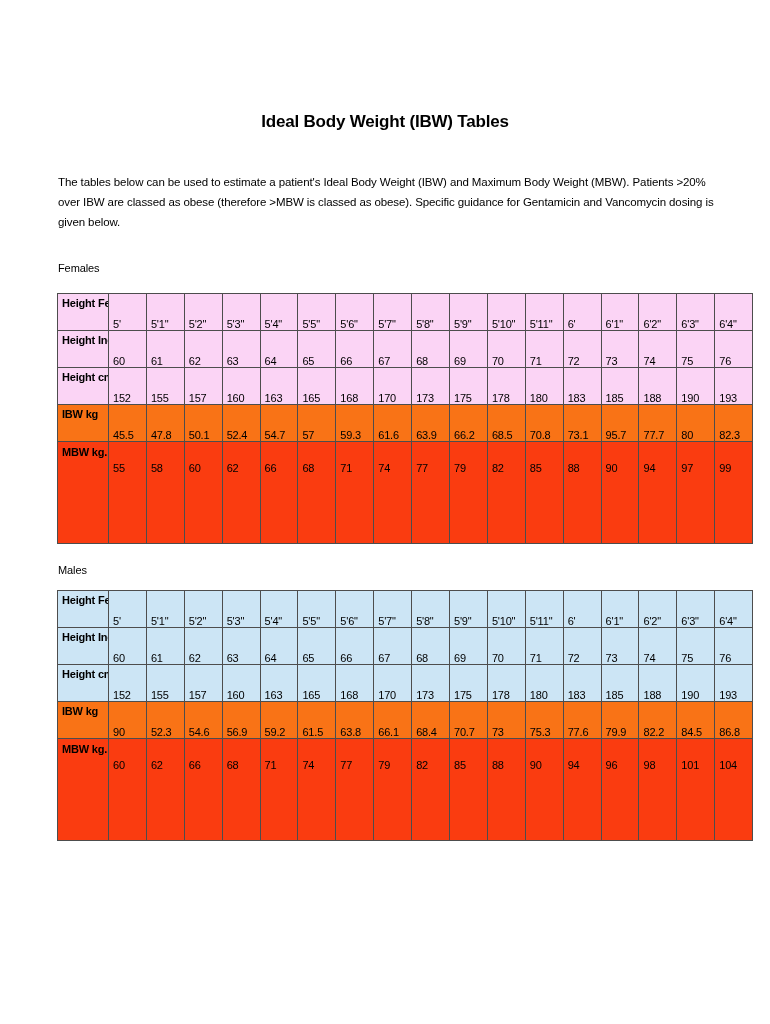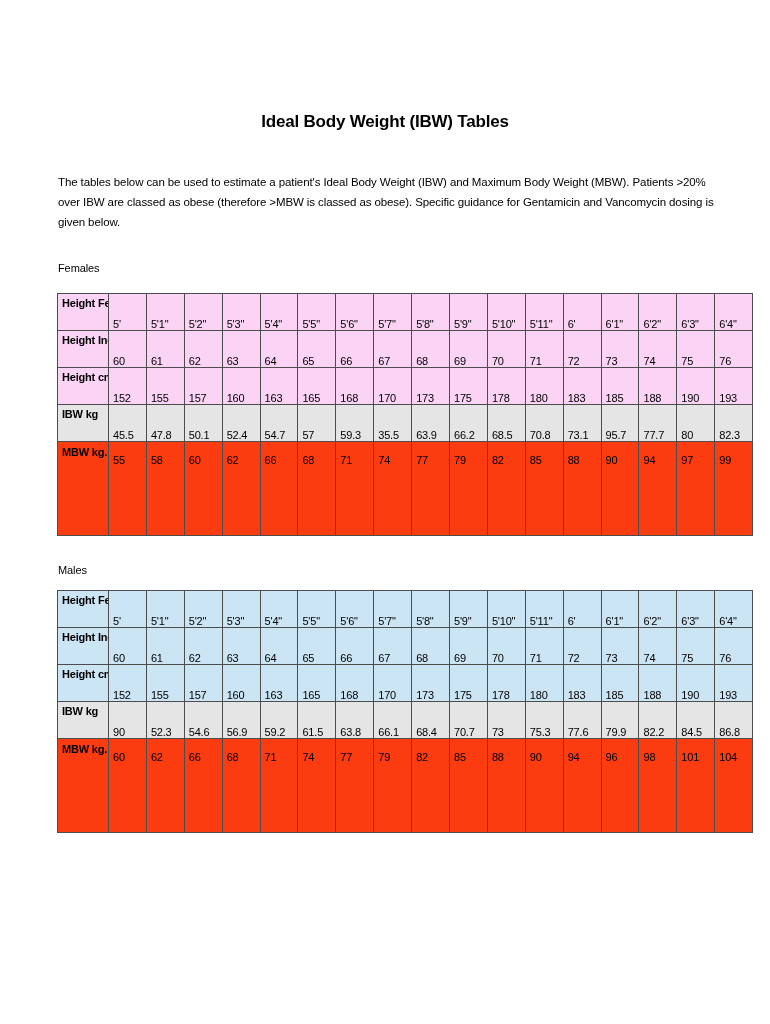--- a/index.html
+++ b/index.html
@@ -76,28 +76,28 @@
     vertical-align: top;
     padding-top: 2px;
     line-height: 15px;
   }
   col.labelcol { width: 51px; }
   col.datacol  { width: 37.9px; }
 
   
   tr.pink  td { background: #fbd4f5; }
   tr.blue  td { background: #cce5f5; }
-  tr.green td { background: #e5e5e5; }
+  tr.green td { background: #f97316; }
   tr.red   td { background: #fa3c10; }
 
   tr.hdr td      { height: 34px; }
   tr.green td    { height: 34px; }
   tr.red td      { height: 81px; }
   tr.red td.rowlabel { line-height: 16px; }
-  tr.red td.val  { vertical-align: top; padding-top: 12px; }
+  tr.red td.val  { vertical-align: top; padding-top: 20px; }
 
   .footer {
     position: absolute;
     left: 62px;
     top: 918px;
     font-family: "Liberation Serif", serif;
     font-size: 13px;
     line-height: 22px;
   }
 </style>
@@ -196,21 +196,21 @@
       </tr>
       <tr class="green">
         <td class="rowlabel">IBW kg</td>
         <td class="val">45.5</td>
         <td class="val">47.8</td>
         <td class="val">50.1</td>
         <td class="val">52.4</td>
         <td class="val">54.7</td>
         <td class="val">57</td>
         <td class="val">59.3</td>
-        <td class="val">35.5</td>
+        <td class="val">61.6</td>
         <td class="val">63.9</td>
         <td class="val">66.2</td>
         <td class="val">68.5</td>
         <td class="val">70.8</td>
         <td class="val">73.1</td>
         <td class="val">95.7</td>
         <td class="val">77.7</td>
         <td class="val">80</td>
         <td class="val">82.3</td>
       </tr>

